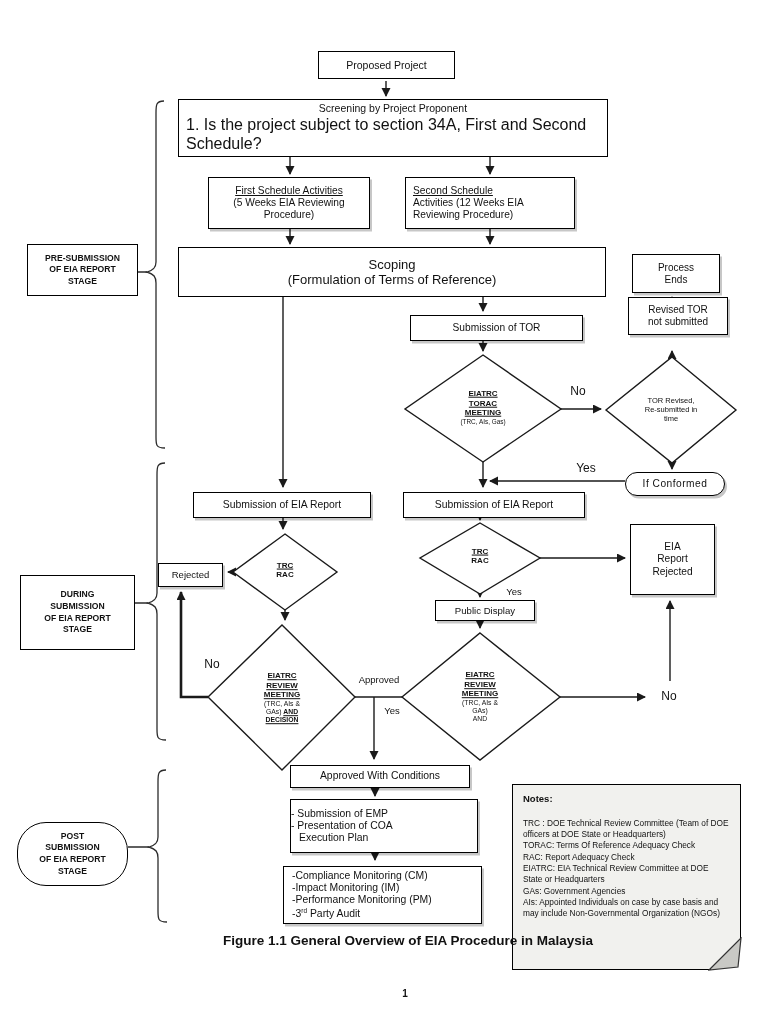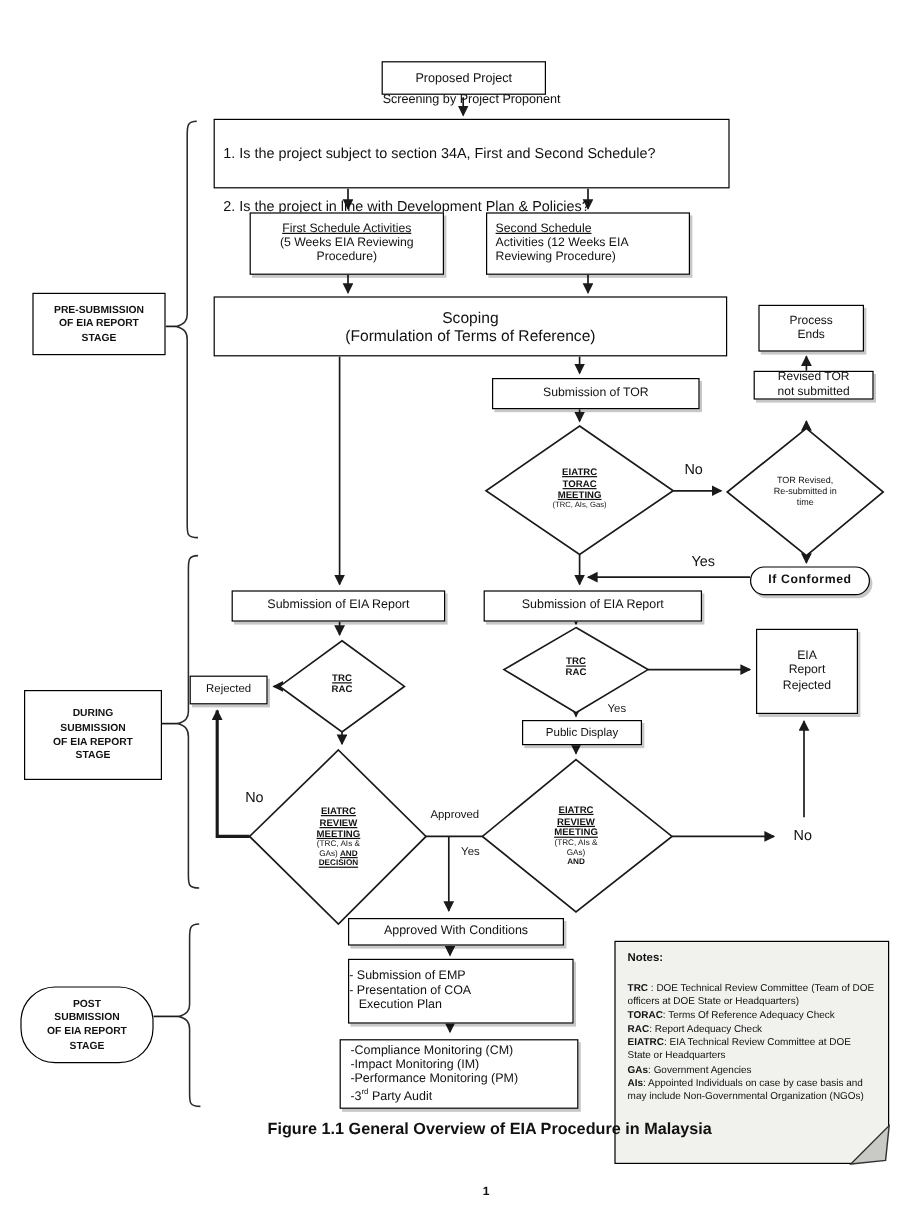--- a/index.html
+++ b/index.html
@@ -15,25 +15,25 @@
   .brace{fill:none;stroke:#2b2b2b;stroke-width:1.3;}
   .box{
     position:absolute;z-index:2;box-sizing:border-box;background:#fff;
     border:1.4px solid #000;display:flex;flex-direction:column;
     align-items:center;justify-content:center;text-align:center;
     font-size:10px;line-height:1.18;
   }
   .shadow{box-shadow:2px 2.5px 0 rgba(0,0,0,0.22);}
   .stage{border-width:1.7px;font-weight:bold;font-size:8.6px;line-height:1.35;z-index:2;}
   .u{text-decoration:underline;}
-  .b{font-weight:bold;border-radius:12px;}
+  .b{font-weight:normal;border-radius:12px;}
   .bu{font-weight:bold;text-decoration:underline;}
   .leftify{align-items:flex-start;text-align:left;}
   .scr-title{font-size:10.5px;margin-bottom:1px;}
-  .scr-item{align-self:flex-start;text-align:center;font-size:12px;padding-left:7px;margin-top:30px;}
+  .scr-item{align-self:flex-start;text-align:left;font-size:16px;padding-left:7px;}
   .dtext{position:absolute;z-index:3;transform:translate(-50%,-50%);text-align:center;line-height:1.18;}
   .dtitle{font-size:8px;font-weight:bold;text-decoration:underline;line-height:1.2;}
   .dsub{font-size:6.8px;line-height:1.22;}
   .elab{position:absolute;z-index:3;transform:translate(-50%,-50%);font-size:12px;white-space:nowrap;}
   .small-lab{font-size:9.5px;}
   .notes{
     position:absolute;z-index:2;box-sizing:border-box;background:#f1f1ee;
     border:1.5px solid #000;padding:8px 10px;font-size:8.3px;line-height:1.36;margin-top:36px;
   }
   .notes .ntitle{font-weight:bold;font-size:9.5px;margin-bottom:12px;}
@@ -123,21 +123,20 @@
     <div>SUBMISSION</div>
     <div>OF EIA REPORT</div>
     <div>STAGE</div>
   </div>
 
   <div class="box" style="left:318px;top:51px;width:137px;height:28px;font-size:10.5px;">Proposed Project</div>
 
   <div class="box" style="left:178px;top:99px;width:430px;height:58px;">
     <div class="scr-title">Screening by Project Proponent</div>
     <div class="scr-item">1. Is the project subject to section 34A, First and Second Schedule?</div>
-    <div class="scr-item">2. Is the project in line with Development Plan &amp; Policies?</div>
   </div>
 
   <div class="box shadow" style="left:208px;top:177px;width:162px;height:52px;font-size:10.2px;">
     <div class="u">First Schedule Activities</div>
     <div>(5 Weeks EIA Reviewing</div>
     <div>Procedure)</div>
   </div>
 
   <div class="box shadow leftify" style="left:405px;top:177px;width:170px;height:52px;font-size:10.2px;padding-left:7px;">
     <div class="u">Second Schedule</div>
@@ -150,21 +149,21 @@
     <div>(Formulation of Terms of Reference)</div>
   </div>
 
   <div class="box shadow" style="left:632px;top:254px;width:88px;height:39px;">
     <div>Process</div>
     <div>Ends</div>
   </div>
 
   <div class="box shadow" style="left:410px;top:315px;width:173px;height:26px;font-size:10.2px;">Submission of TOR</div>
 
-  <div class="box shadow" style="left:628px;top:309px;width:100px;height:24px;">
+  <div class="box shadow" style="left:628px;top:297px;width:100px;height:38px;">
     <div>Revised TOR</div>
     <div>not submitted</div>
   </div>
 
   <div class="box shadow b" style="left:625px;top:472px;width:100px;height:24px;font-size:10.2px;letter-spacing:0.5px;">If Conformed</div>
 
   <div class="box shadow" style="left:193px;top:492px;width:178px;height:26px;font-size:10.4px;">Submission of EIA Report</div>
 
   <div class="box shadow" style="left:403px;top:492px;width:182px;height:26px;font-size:10.4px;">Submission of EIA Report</div>
 

